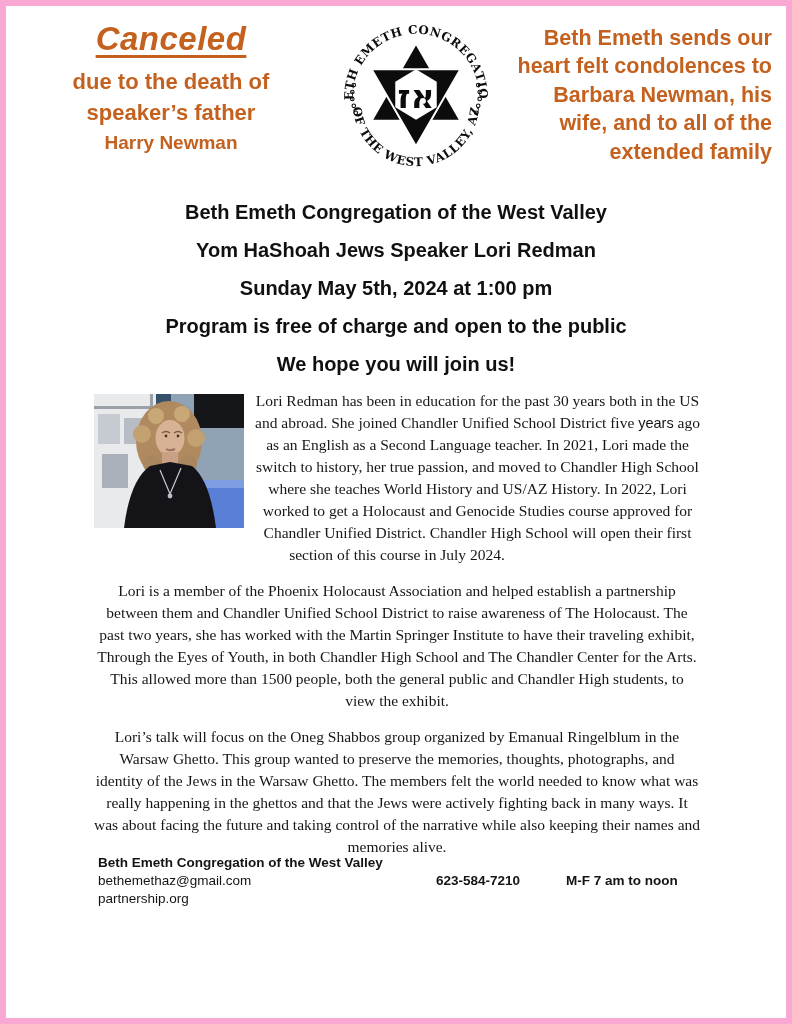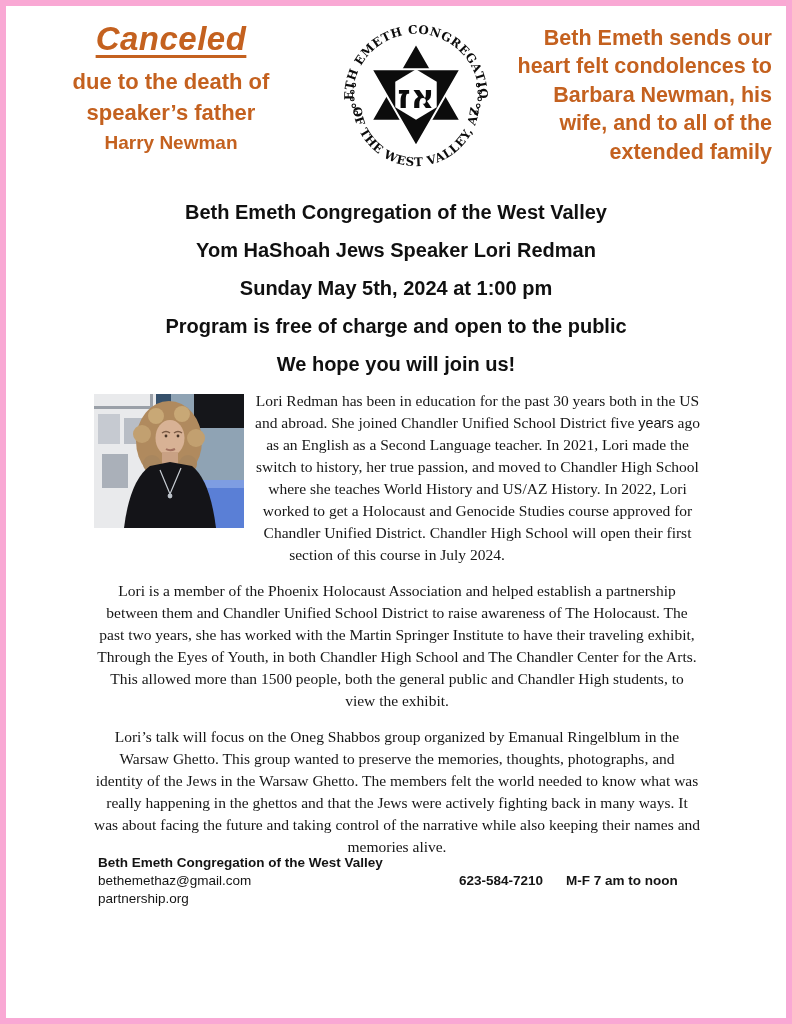--- a/index.html
+++ b/index.html
@@ -78,21 +78,21 @@
   .footer {
     position: absolute;
     left: 92px; top: 848px;
     font-size: 13.5px;
     color: #141414;
     line-height: 18px;
   }
   .f-bold { font-weight: bold; }
   .f-row { display: flex; }
   .f-email { width: 338px; }
-  .f-phone { width: 130px; font-weight: bold; text-align: center; }
+  .f-phone { width: 130px; font-weight: bold; }
   .f-hours { font-weight: bold; }
 </style>
 </head>
 <body>
 
 <div class="page">
   <div class="inner">
 
     <div class="banner">
 

